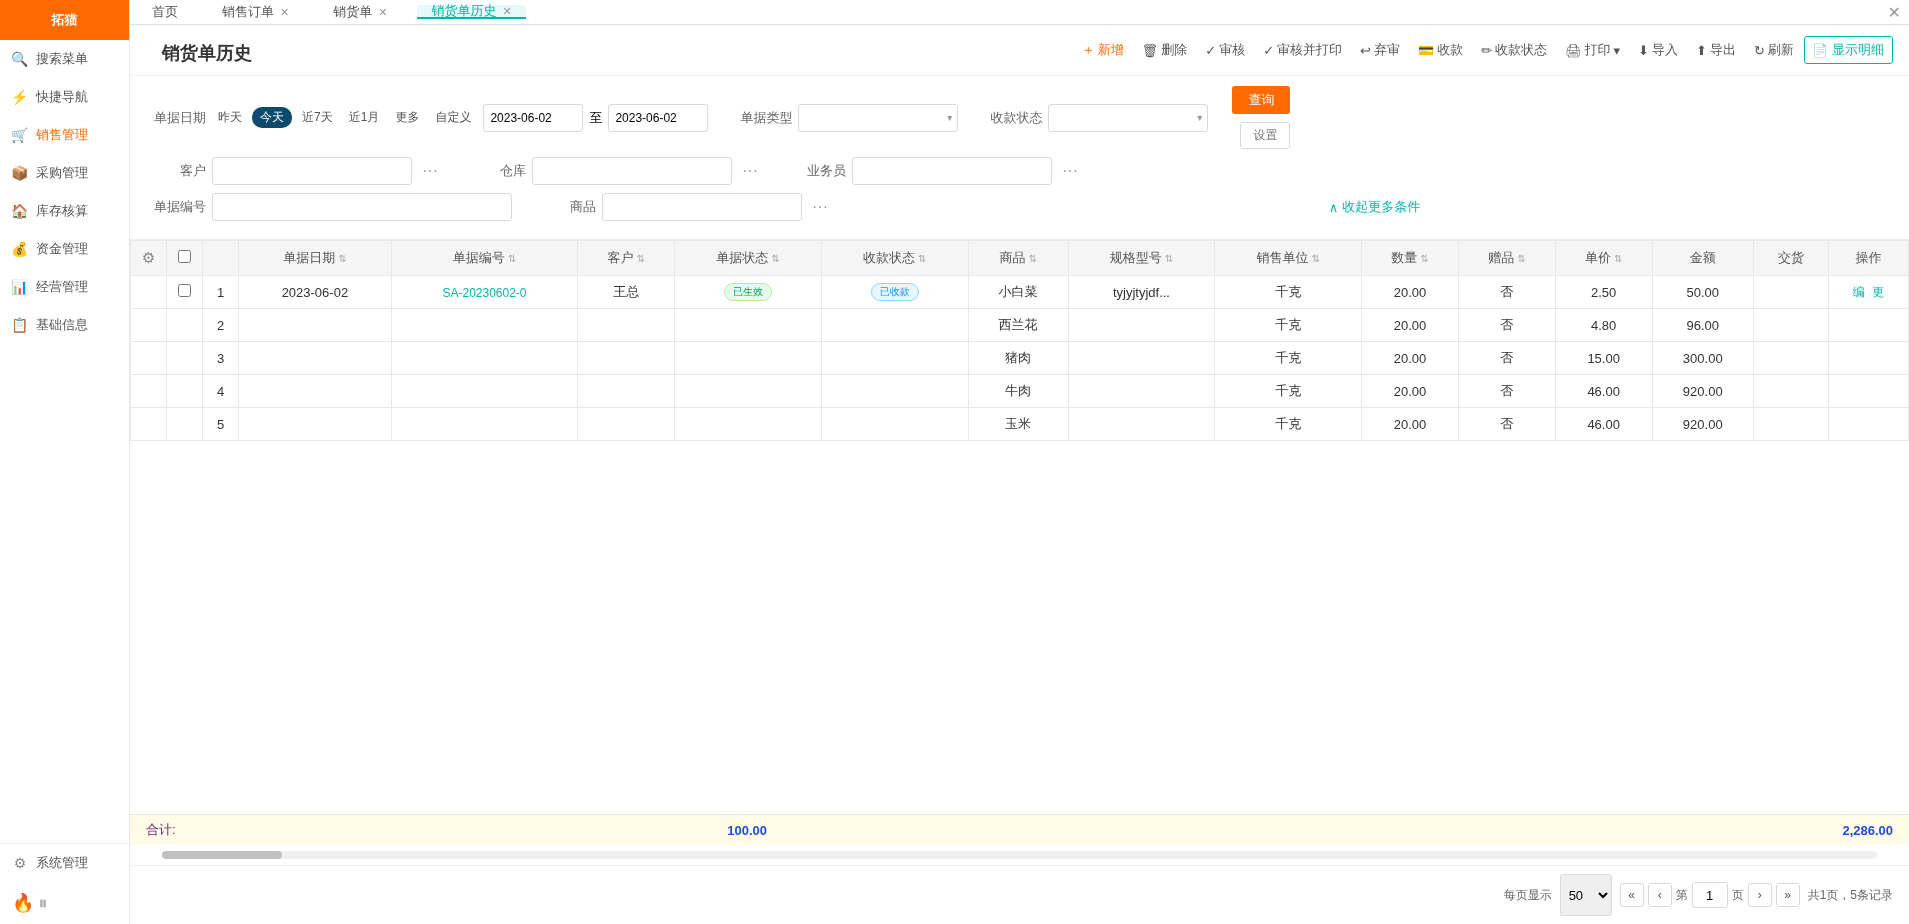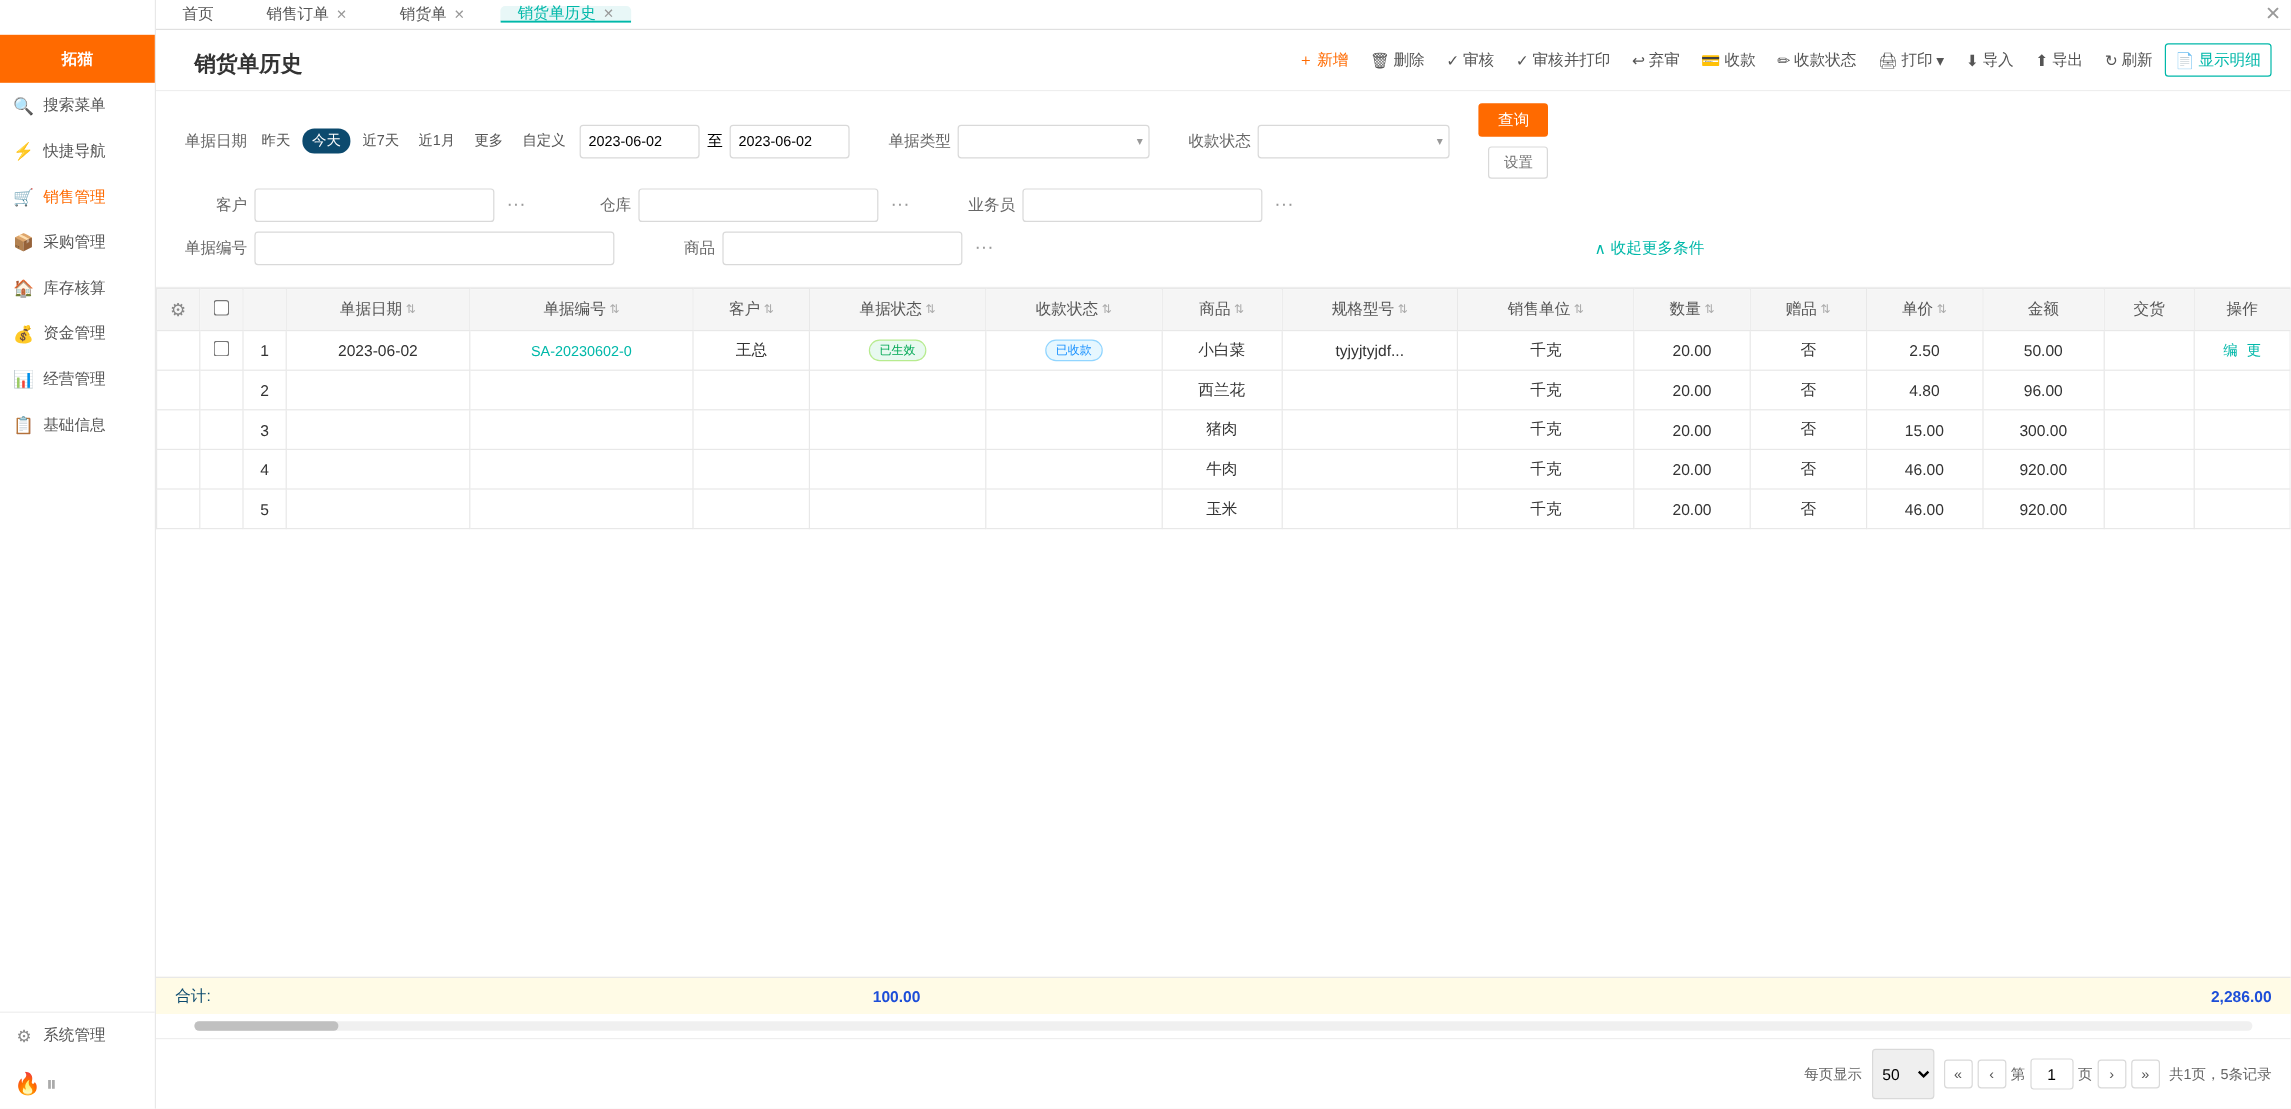--- a/index.html
+++ b/index.html
@@ -1,20 +1,20 @@
 <!DOCTYPE html>
 <html><head>
   <meta charset="utf-8">
   <style>
     * { box-sizing: border-box; margin: 0; padding: 0; font-family: 'Microsoft YaHei', Arial, sans-serif; font-size: 13px; }
     body { display: flex; height: 924px; overflow: hidden; background: #f5f5f5; }
 
     
     .sidebar { width: 130px; background: #fff; border-right: 1px solid #e8e8e8; display: flex; flex-direction: column; height: 100%; }
-    .sidebar-logo { background: #ff6a00; height: 40px; display: flex; align-items: center; justify-content: center; color: white; font-size: 14px; font-weight: bold; margin-top: 29px; }
+    .sidebar-logo { background: #ff6a00; height: 40px; display: flex; align-items: center; justify-content: center; color: white; font-size: 14px; font-weight: bold; }
     .sidebar-item { display: flex; align-items: center; padding: 10px 12px; cursor: pointer; color: #555; gap: 8px; }
     .sidebar-item .icon { width: 16px; height: 16px; display: flex; align-items: center; justify-content: center; color: #888; font-size: 14px; }
     .sidebar-bottom { margin-top: auto; border-top: 1px solid #eee; }
     .sidebar-item.active { color: #ff6a00; }
 
     
     .main { flex: 1; display: flex; flex-direction: column; overflow: hidden; }
 
     
     .tab-bar { display: flex; align-items: center; background: #fff; border-bottom: 1px solid #e0e0e0; height: 24px; padding: 12px 8px; gap: 16px; }
@@ -57,21 +57,21 @@
     .col-header { display: flex; align-items: center; justify-content: center; gap: 3px; }
     .sort-icon { color: #aaa; font-size: 10px; cursor: pointer; }
     .badge { display: inline-block; padding: 1px 8px; border-radius: 10px; font-size: 10px; }
     .badge-green { background: #e8f9f0; color: #00a854; border: 1px solid #b7eb8f; }
     .badge-blue { background: #e6f7ff; color: #1890ff; border: 1px solid #91d5ff; }
     .action-link { color: #00b8a9; cursor: pointer; font-size: 12px; }
     .settings-icon { color: #888; cursor: pointer; font-size: 15px; }
 
     
     .table-footer { background: #fffbe6; border-top: 1px solid #e8e8e8; padding: 6px 16px; display: flex; align-items: center; gap: 20px; }
-    .footer-label { color: #0c4a6e; font-size: 13px; }
+    .footer-label { color: #701a75; font-size: 13px; }
     .footer-value { color: #1d4ed8; font-weight: bold; margin-left: 8px; }
     .footer-spacer { flex: 1; }
 
     
     .pagination { display: flex; align-items: center; justify-content: flex-end; padding: 8px 16px; background: #fff; border-top: 1px solid #eee; gap: 8px; }
     .page-size-select { border: 1px solid #d9d9d9; border-radius: 3px; padding: 2px 4px; height: 42px; }
     .page-nav { display: flex; align-items: center; gap: 4px; }
     .page-nav-btn { width: 24px; height: 24px; display: flex; align-items: center; justify-content: center; border: 1px solid #d9d9d9; border-radius: 3px; cursor: pointer; color: #555; background: white; font-size: 12px; }
     .page-input { border: 1px solid #d9d9d9; border-radius: 3px; width: 36px; height: 26px; text-align: center; }
     .page-info { color: #666; font-size: 12px; }

